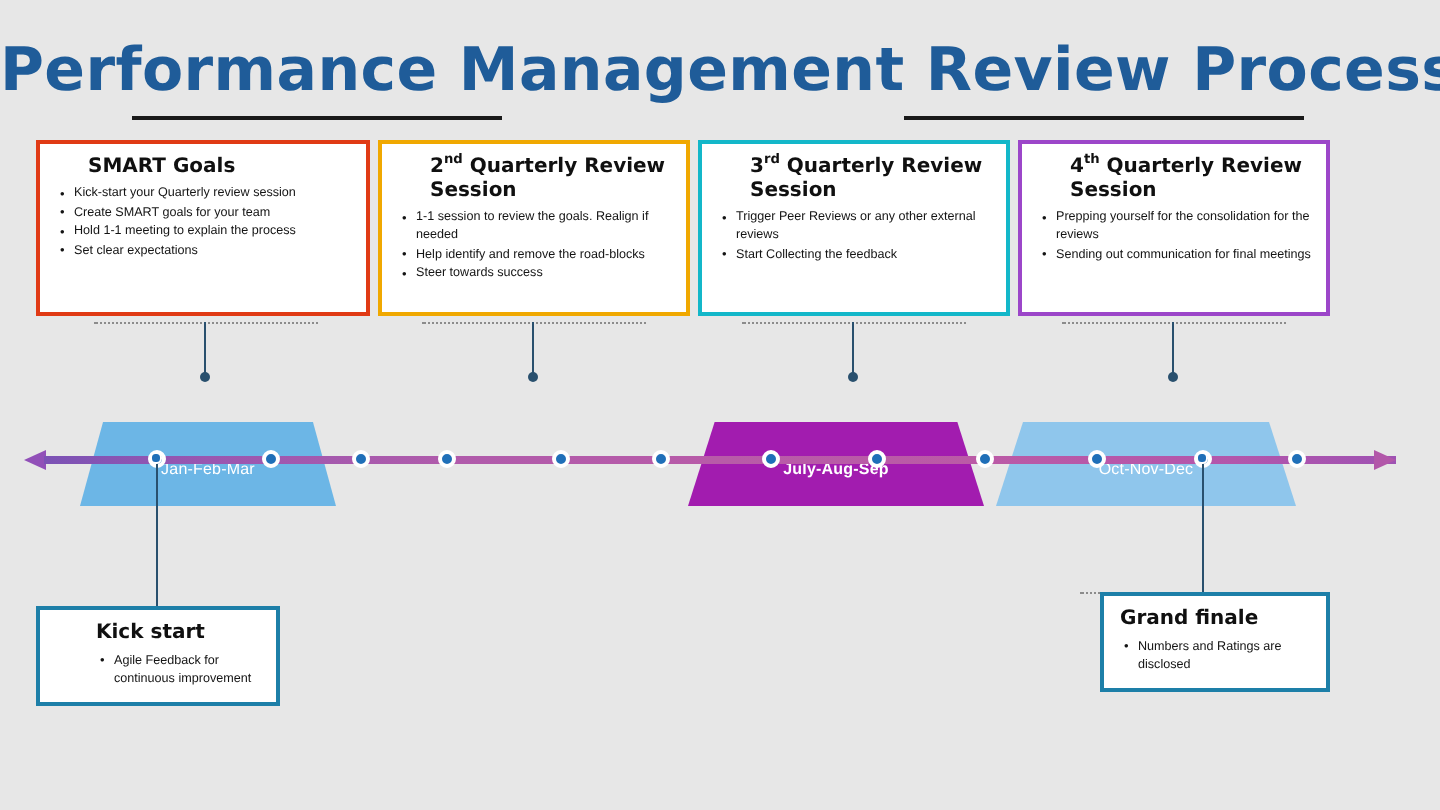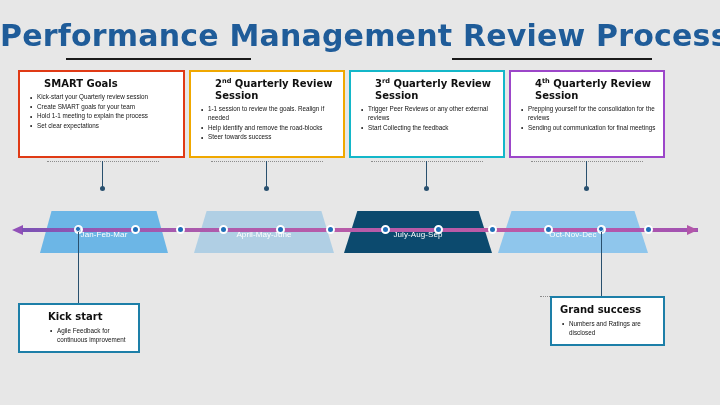--- a/index.html
+++ b/index.html
@@ -143,21 +143,21 @@
   }
   .trap span {
     font-size: 8px;
     color: #ffffff;
     font-family: "Liberation Sans", sans-serif;
     letter-spacing: 0.1px;
     transform: translateY(2px);
   }
   #trap-0 { left: 40px;  width: 128px; background: #6cb6e6; }
   #trap-1 { left: 194px; width: 140px; background: #b0cfe4; }
-  #trap-2 { left: 344px; width: 148px; background: #0c4a6e; }
+  #trap-2 { left: 344px; width: 148px; background: #a21caf; font-weight: bold; }
   #trap-3 { left: 498px; width: 150px; background: #8fc6ec; justify-content: center; }
 
   
   .timeline {
     position: absolute;
     left: 22px;
     top: 228px;
     width: 676px;
     height: 4px;
     background: linear-gradient(90deg,#7b52b5 0%, #9a57b0 12%, #b05bab 30%, #b85ba8 50%, #bb5aa6 70%, #b356ab 88%, #9e52b3 100%);
@@ -309,23 +309,20 @@
   <div class="stem-dot" id="stem-dot-0"></div>
   <div class="stem" id="stem-1"></div>
   <div class="stem-dot" id="stem-dot-1"></div>
   <div class="stem" id="stem-2"></div>
   <div class="stem-dot" id="stem-dot-2"></div>
   <div class="stem" id="stem-3"></div>
   <div class="stem-dot" id="stem-dot-3"></div>
 
   <div class="trap" id="trap-0">
     <span>Jan-Feb-Mar</span>
-  </div>
-  <div class="trap" id="trap-1">
-    <span>April-May-June</span>
   </div>
   <div class="trap" id="trap-2">
     <span>July-Aug-Sep</span>
   </div>
   <div class="trap" id="trap-3">
     <span>Oct-Nov-Dec</span>
   </div>
 
   <div class="arrow-left"></div>
   <div class="timeline"></div>
@@ -353,19 +350,19 @@
   <div class="bdotted" style="left:540px; top:296px; width:108px;"></div>
 
   <div class="bcard" id="bcard-0">
     <h3>Kick start</h3>
     <ul>
       <li>Agile Feedback for continuous improvement</li>
     </ul>
   </div>
 
   <div class="bcard" id="bcard-1">
-    <h3>Grand success</h3>
+    <h3>Grand finale</h3>
     <ul>
       <li>Numbers and Ratings are disclosed</li>
     </ul>
   </div>
 
 </div>
 
 </body></html>

